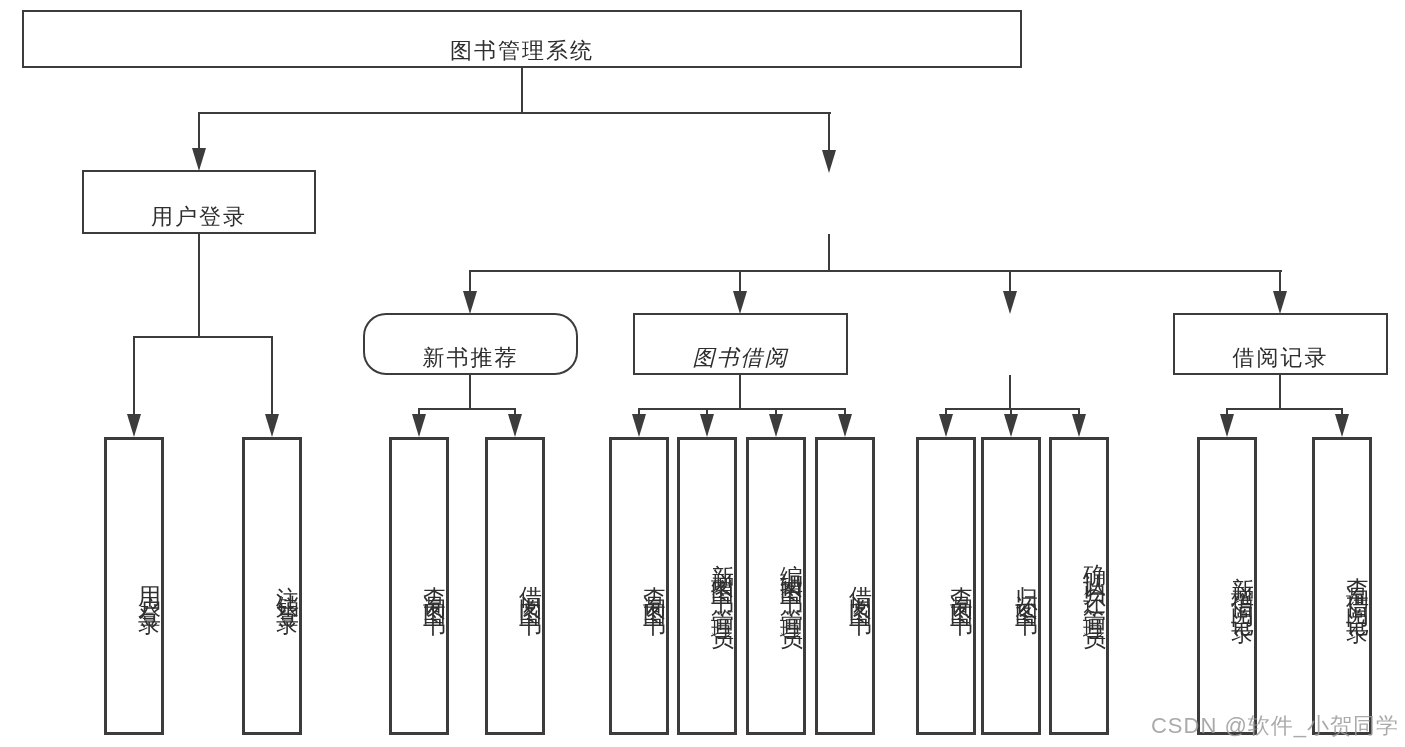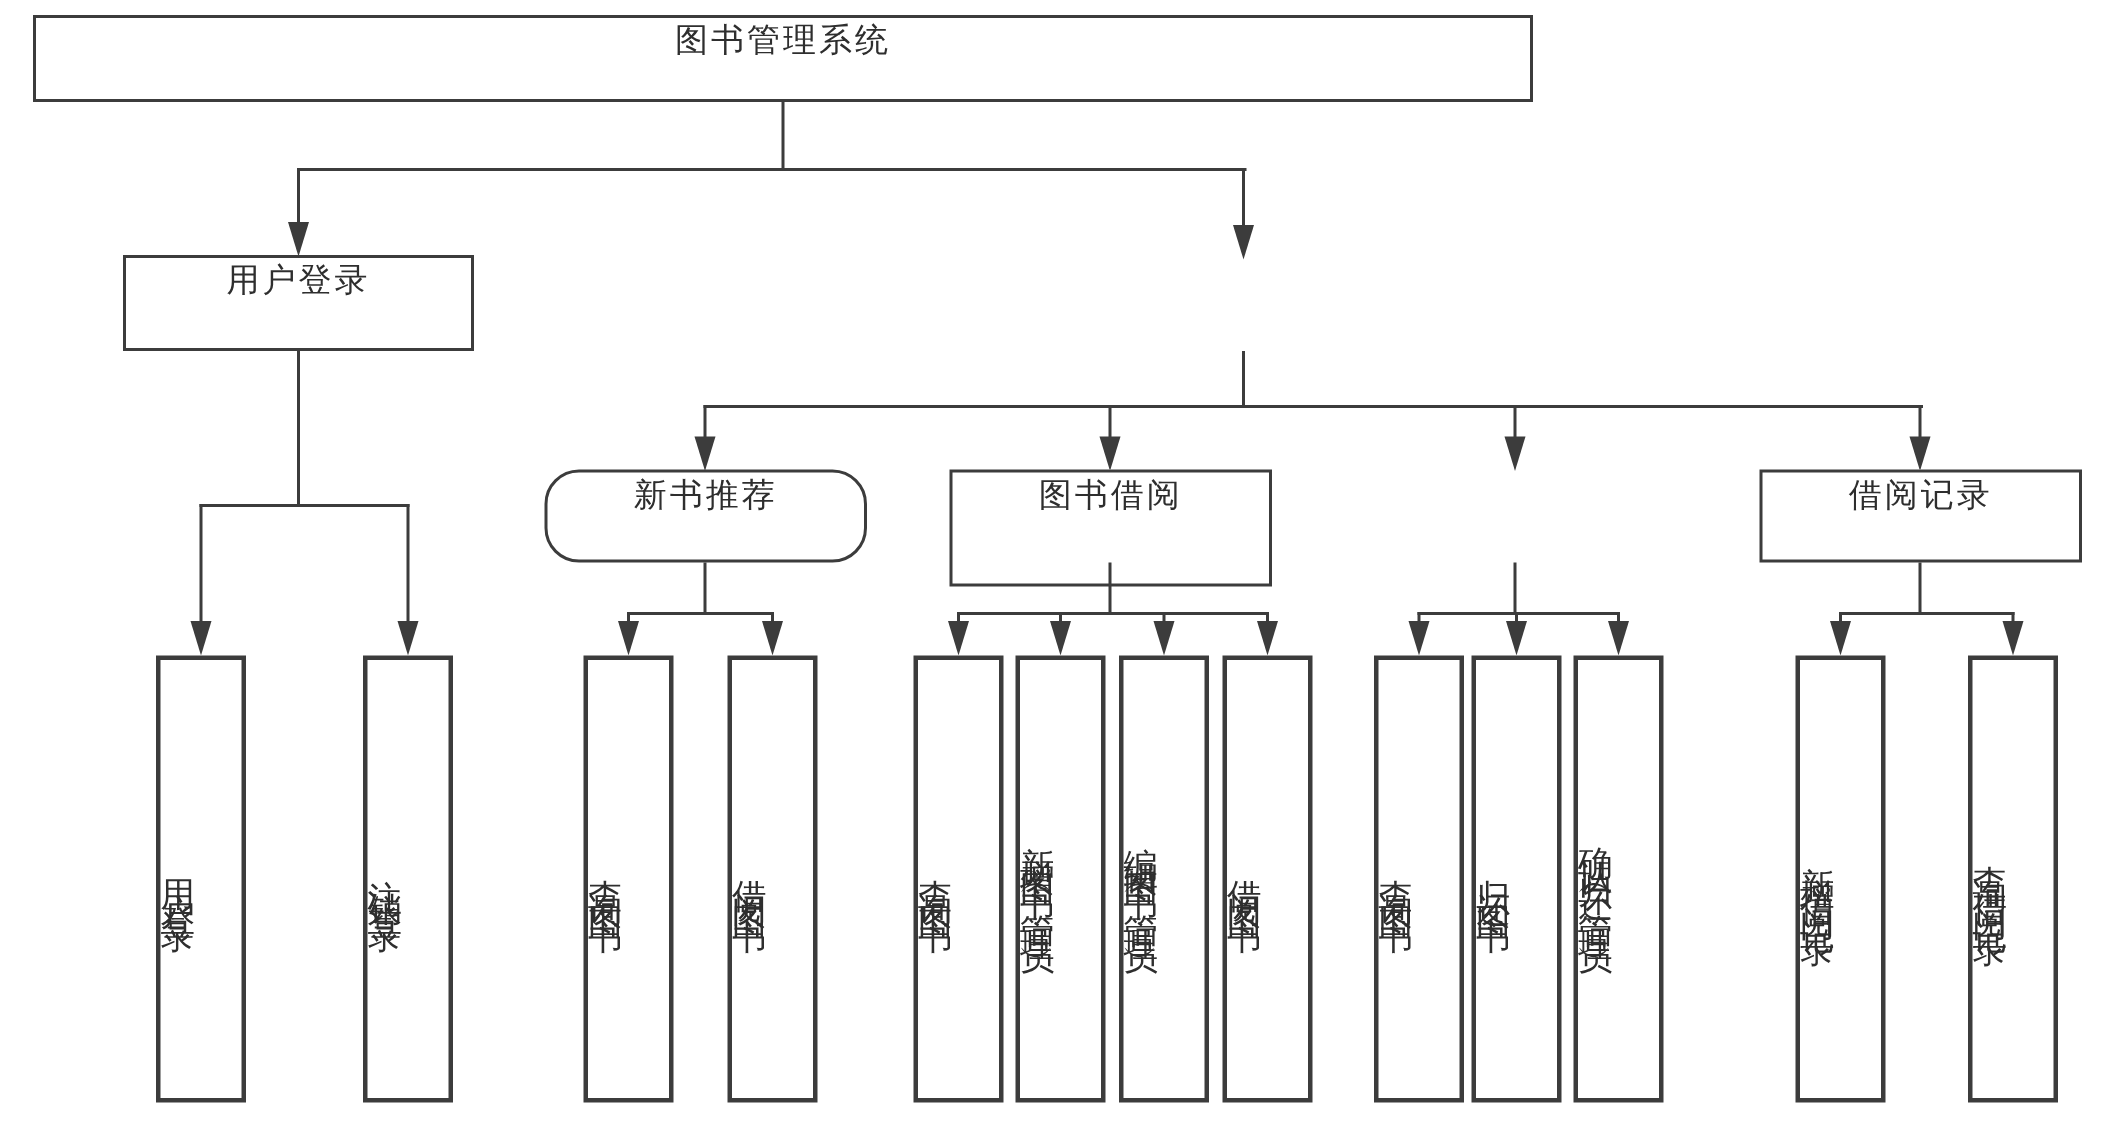--- a/index.html
+++ b/index.html
@@ -8,21 +8,21 @@
     width:1405px;height:747px;
     background:#ffffff;
     font-family:"Liberation Sans", sans-serif;
     overflow:hidden;
   }
   .box{
     position:absolute;
     box-sizing:border-box;
     border:2px solid #3c3c3c;
     background:#ffffff;
-    display:flex;align-items:flex-start;justify-content:center;
+    display:flex;align-items:flex-end;justify-content:center;
     color:#2e2e2e;
   }
   .h-box{font-size:22px;letter-spacing:2px;}
   .leaf{
     border-width:3px;
     writing-mode:vertical-lr;
     text-orientation:mixed;
     font-size:23px;
     letter-spacing:9px;
     line-height:1;
@@ -79,21 +79,21 @@
   <div class="vline" style="left:739px;top:270px;height:22px;"></div>
   <div class="arr" style="left:733px;top:291px;"></div>
   <div class="vline" style="left:1009px;top:270px;height:22px;"></div>
   <div class="arr" style="left:1003px;top:291px;"></div>
   <div class="vline" style="left:1279px;top:270px;height:22px;"></div>
   <div class="arr" style="left:1273px;top:291px;"></div>
 
   <div class="box h-box" style="left:363px;top:313px;width:215px;height:62px;border-radius:23px;">
     <span>新书推荐</span>
   </div>
-  <div class="box h-box" style="left:633px;top:313px;width:215px;height:78px;">
+  <div class="box h-box" style="left:633px;top:313px;width:215px;height:62px;font-style:italic;">
     <span>图书借阅</span>
   </div>
   <div class="box h-box" style="left:1173px;top:313px;width:215px;height:62px;">
     <span>借阅记录</span>
   </div>
 
   <div class="vline" style="left:469px;top:375px;height:35px;"></div>
   <div class="hline" style="left:418px;top:408px;width:98px;"></div>
   <div class="vline" style="left:418px;top:408px;height:10px;"></div>
   <div class="arr" style="left:412px;top:414px;"></div>
@@ -164,14 +164,15 @@
     <span>确认归还（管理员）</span>
   </div>
 
   <div class="box leaf" style="left:1197px;top:437px;width:60px;height:298px;">
     <span>新增借阅记录</span>
   </div>
   <div class="box leaf" style="left:1312px;top:437px;width:60px;height:298px;">
     <span>查询借阅记录</span>
   </div>
 
+  <div class="watermark">CSDN @软件_小贺同学</div>
 
 </div>
 
 </body></html>

